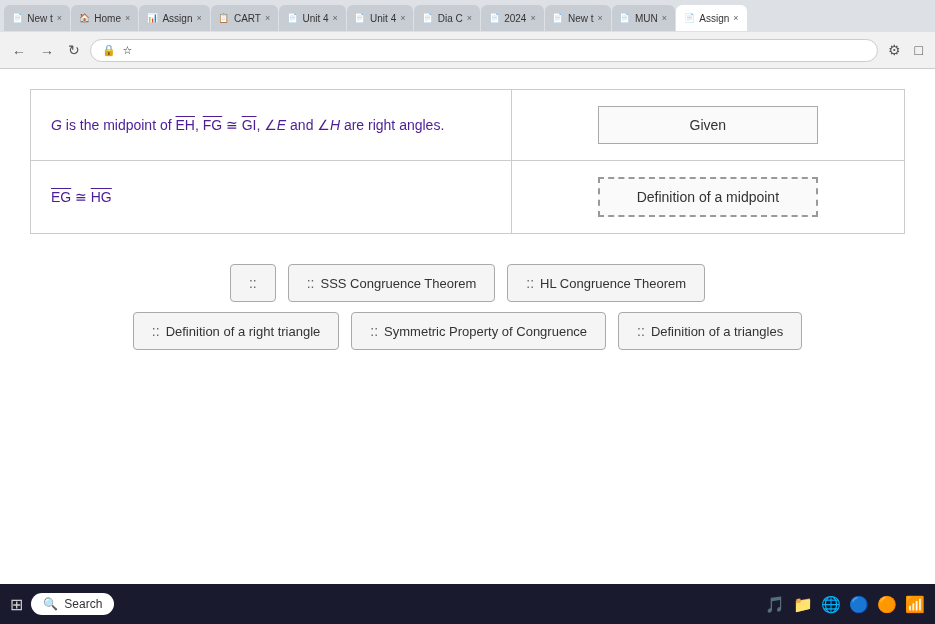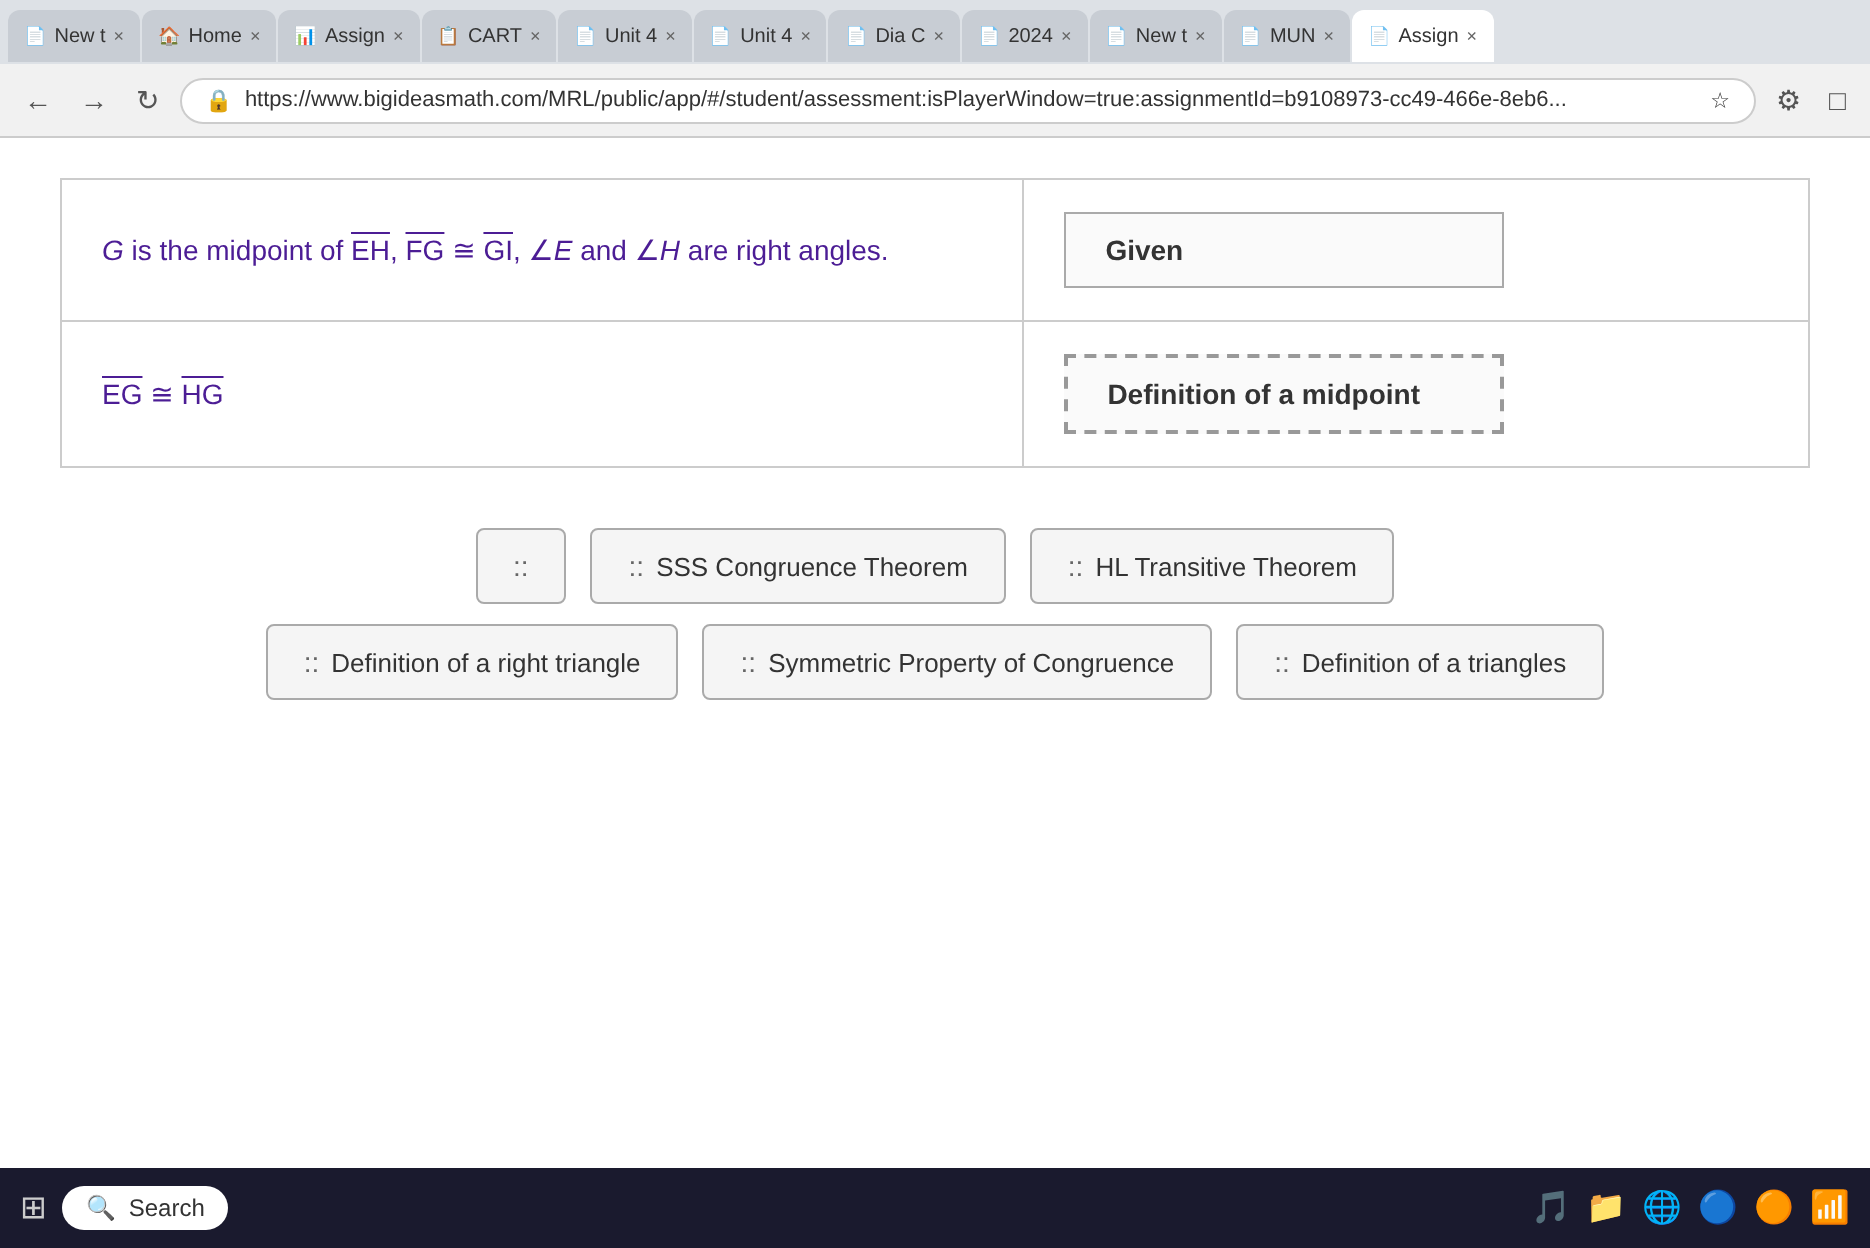--- a/index.html
+++ b/index.html
@@ -109,21 +109,21 @@
       padding: 16px 20px;
       vertical-align: middle;
     }
     .proof-table .statement-cell {
       width: 55%;
       font-size: 14px;
       color: #4c1d95;
     }
     .proof-table .reason-cell {
       width: 45%;
-      font-weight: bold;
+      text-align: center;
     }
     .reason-box {
       border: 2px dashed #999;
       padding: 10px 20px;
       display: inline-block;
       font-size: 14px;
       color: #333;
       background: #fafafa;
       min-width: 220px;
     }
@@ -253,21 +253,20 @@
       <span class="tab-close">×</span>
     </div>
   </div>
 
   <div class="nav-bar">
     <button class="nav-btn">←</button>
     <button class="nav-btn">→</button>
     <button class="nav-btn">↻</button>
     <div class="address-bar">
       <span>🔒</span>
-      <span class="address-text">https://www.bigideasmath.com/MRL/public/app/#/student/assessment:isPlayerWindow=true:assignmentId=b9108973-cc49-466e-8eb6...</span>
       <span>☆</span>
     </div>
     <button class="nav-btn">⚙</button>
     <button class="nav-btn">□</button>
   </div>
 </div>
 
 <div class="main-content">
 
   <table class="proof-table">
@@ -307,21 +306,21 @@
     <div class="options-row">
       <div class="option-btn">
         <span class="drag-icon">::</span>
       </div>
       <div class="option-btn">
         <span class="drag-icon">::</span>
         <span>SSS Congruence Theorem</span>
       </div>
       <div class="option-btn">
         <span class="drag-icon">::</span>
-        <span>HL Transitive Theorem</span>
+        <span>HL Congruence Theorem</span>
       </div>
     </div>
     <div class="options-row">
       <div class="option-btn">
         <span class="drag-icon">::</span>
         <span>Definition of a right triangle</span>
       </div>
       <div class="option-btn">
         <span class="drag-icon">::</span>
         <span>Symmetric Property of Congruence</span>

